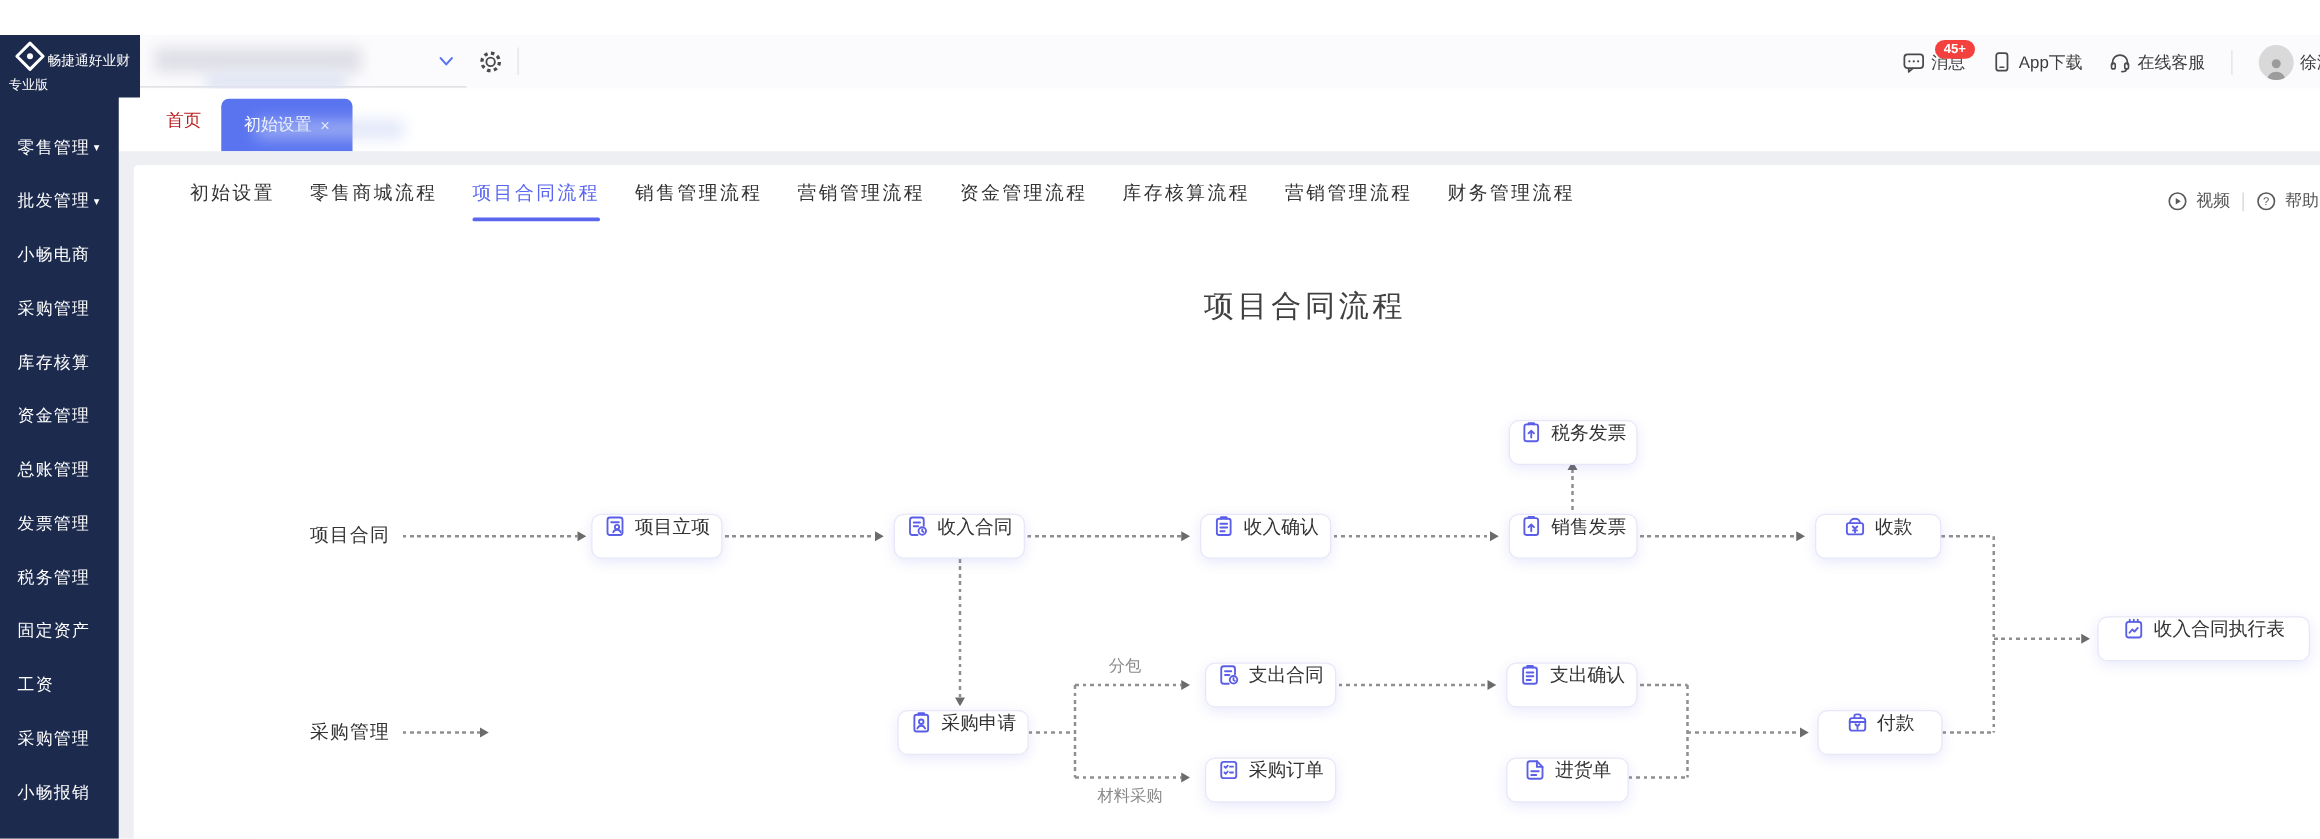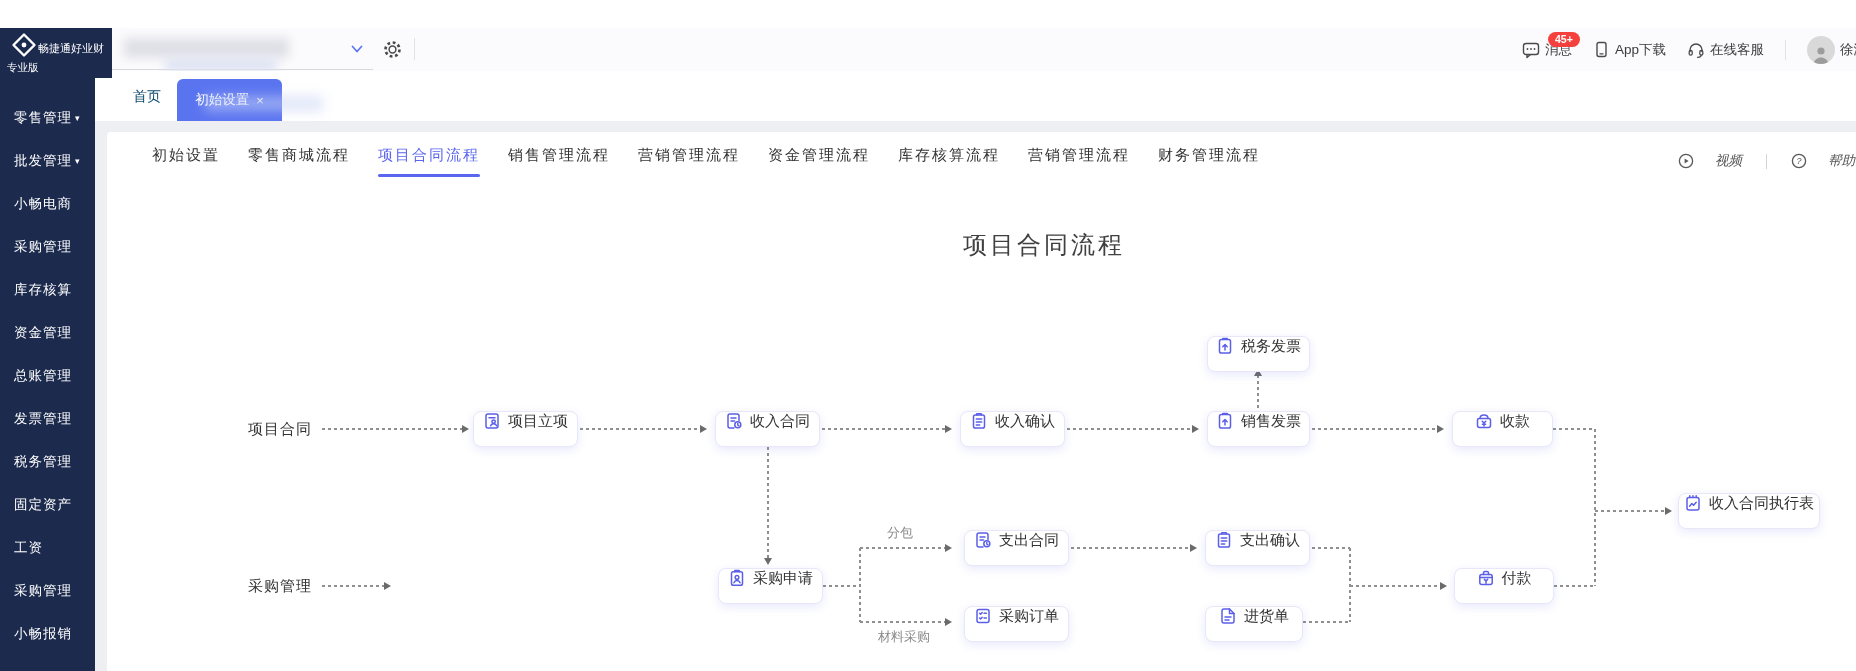--- a/index.html
+++ b/index.html
@@ -28,33 +28,33 @@
   .demo-item { position:absolute; left:336px; top:0; height:43px; display:flex; align-items:center; gap:7px; font-size:13.5px; color:#3c3c3c; cursor:pointer; }
   .header-right { position:absolute; left:1427px; top:0; height:43px; display:flex; align-items:center; gap:21px; white-space:nowrap; }
   .hr-item { display:flex; align-items:center; gap:5px; font-size:13.5px; color:#3c3c3c; position:relative; cursor:pointer; }
   .badge { position:absolute; top:-9px; left:26px; background:#f5413d; color:#fff; font-size:10.5px; font-weight:bold; border-radius:9px; padding:1px 7px; line-height:13px; }
   .hdr-div2 { width:1px; height:20px; background:#e2e2e6; }
   .avatar { width:28px; height:28px; border-radius:50%; background:#d9d9d9; display:flex; align-items:flex-end; justify-content:center; overflow:hidden; }
   .user-name { font-size:13.5px; color:#3c3c3c; }
 
   
   .tabrow { position:absolute; left:95px; top:71px; width:1761px; height:50px; background:#fff; }
-  .tab-home { position:absolute; left:30px; top:0; height:50px; line-height:50px; padding:0 8px; font-size:14px; color:#0c4a6e; cursor:pointer; }
+  .tab-home { position:absolute; left:30px; top:0; height:50px; line-height:50px; padding:0 8px; font-size:14px; color:#b91c1c; cursor:pointer; }
   .tab-active { position:absolute; left:82px; top:8px; width:105px; height:42px; background:#5a74f0; border-radius:6px 6px 0 0; color:#fff; font-size:13.5px; display:flex; align-items:center; justify-content:center; gap:7px; cursor:pointer; }
   .tab-close { font-size:13px; opacity:.92; cursor:pointer; }
   .smudge { position:absolute; left:205px; top:96px; width:118px; height:15px; background:#c9d4f5; opacity:.55; filter:blur(6px); z-index:5; }
 
   
   .content-bg { position:absolute; left:95px; top:121px; width:1761px; height:550px; background:#edeff3; }
   .card { position:absolute; left:107px; top:132px; width:1749px; height:539px; background:#fff; border-radius:4px 0 0 0; }
   .subtabs { position:absolute; left:0; top:0; height:47px; display:flex; align-items:center; padding-left:45px; gap:28px; }
   .subtab { font-size:15px; color:#333; letter-spacing:2px; position:relative; height:47px; line-height:45px; cursor:pointer; white-space:nowrap; }
   .subtab.active { color:#5a66f0; }
   .subtab.active::after { content:""; position:absolute; left:0; right:0; bottom:2px; height:3px; background:#5a66f0; border-radius:2px; }
-  .help-cluster { position:absolute; right:0; top:20px; display:flex; align-items:center; gap:21px; font-size:13.5px; color:#555; padding-right:1px;font-style:italic; }
+  .help-cluster { position:absolute; right:0; top:20px; display:flex; align-items:center; gap:7px; font-size:13.5px; color:#555; padding-right:1px; }
   .hc-div { width:1px; height:15px; background:#d4d4d8; margin:0 3px; }
 
   
   .flow { position:absolute; left:0; top:47px; right:0; bottom:0; }
   .flow-title { position:absolute; left:772px; top:50px; width:330px; text-align:center; font-size:24px; color:#404040; letter-spacing:3px; }
   .row-label { position:absolute; font-size:15px; color:#333; letter-spacing:1px; height:22px; line-height:22px; }
   .node { position:absolute; height:36px; background:#fff; border:1px solid #e7e7f8; border-radius:8px;
     box-shadow:0 3px 10px rgba(93,99,235,.14); display:flex; align-items:flex-start; justify-content:center; gap:7px; cursor:pointer; }
   .nlabel { font-size:15px; color:#333; white-space:nowrap; }
   .nicon { width:18px; height:18px; flex:0 0 18px; }
@@ -307,21 +307,21 @@
           <use href="#i-money-in"></use>
         </svg>
       <span class="nlabel">收款</span>
     </div>
     <div class="node" style="left:1100px;top:157px;width:103px">
       <svg class="nicon" viewBox="0 0 18 18">
           <use href="#i-invoice-up"></use>
         </svg>
       <span class="nlabel">税务发票</span>
     </div>
-    <div class="node" style="left:1571px;top:314px;width:142px">
+    <div class="node" style="left:1571px;top:314px;width:170px">
       <svg class="nicon" viewBox="0 0 18 18">
           <use href="#i-report"></use>
         </svg>
       <span class="nlabel">收入合同执行表</span>
     </div>
     <div class="node" style="left:611px;top:389px;width:105px">
       <svg class="nicon" viewBox="0 0 18 18">
           <use href="#i-clip-user"></use>
         </svg>
       <span class="nlabel">采购申请</span>

